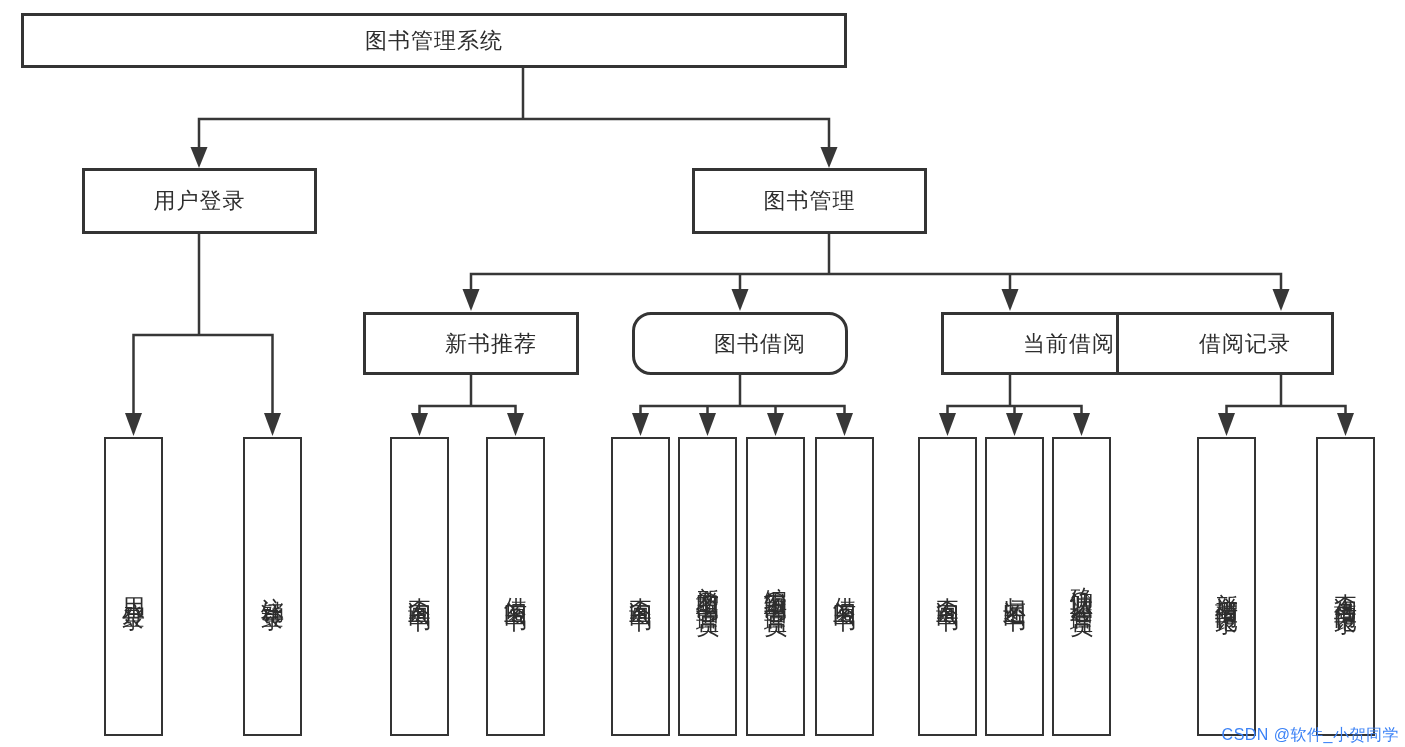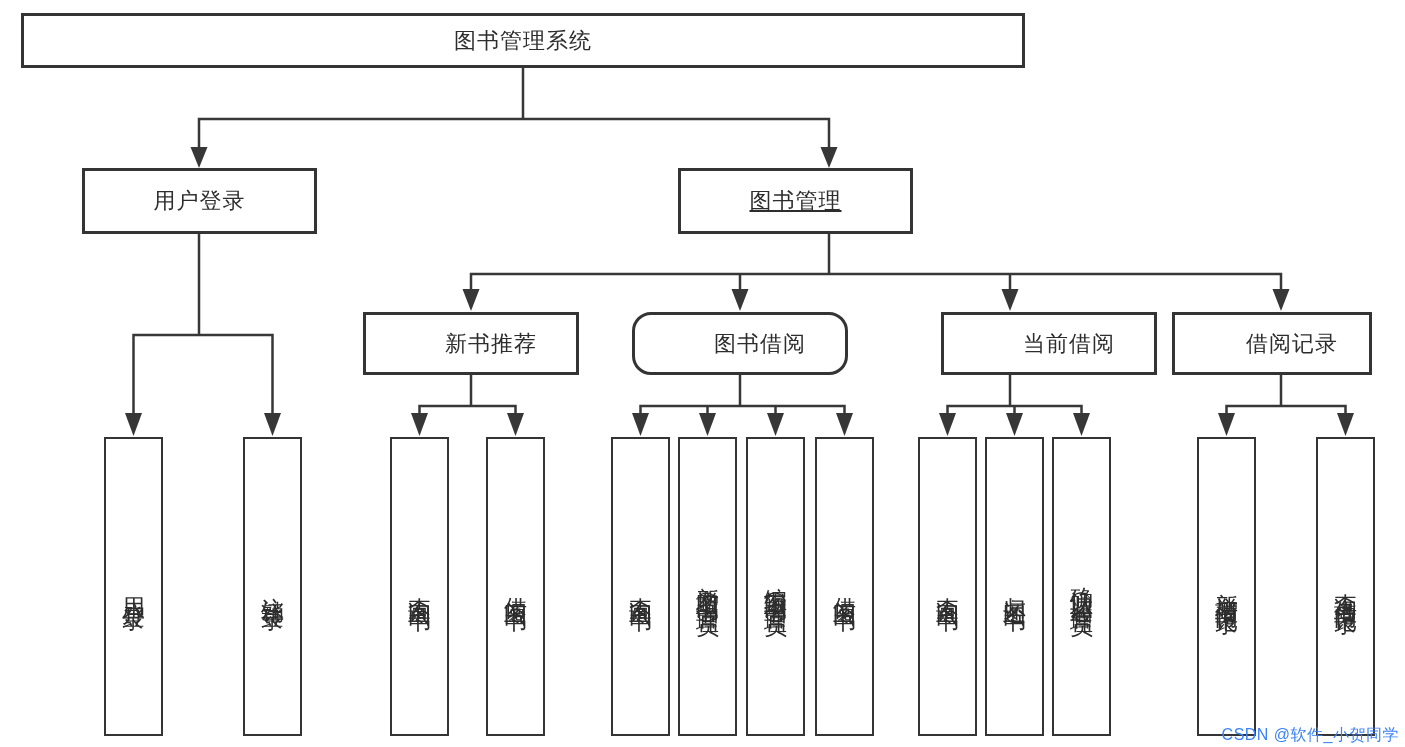--- a/index.html
+++ b/index.html
@@ -25,30 +25,30 @@
   .leaf{
     border-width:2.5px;
     writing-mode:vertical-rl;
     text-orientation:mixed;
     font-size:23px;
     line-height:1;
     letter-spacing:4px;
     white-space:normal;
   }
   
-  .n-root{left:21px;top:13px;width:1004px;height:55px;}
+  .n-root{left:21px;top:13px;width:826px;height:55px;}
   
   .n-ul{left:82px;top:168px;width:235px;height:66px;}
-  .n-bm{left:678px;top:168px;width:235px;height:66px;text-decoration:underline;}
+  .n-bm{left:692px;top:168px;width:235px;height:66px;}
   
   .n-l3{top:312px;width:216px;height:63px;padding-left:40px;}
   .n-nb{left:363px;}
   .n-bb{left:632px;border-radius:19px;}
   .n-cb{left:941px;}
-  .n-br{left:1172px;width:200px;}
+  .n-br{left:1116px;width:218px;}
   
   .leaf{top:437px;width:59px;height:299px;}
   .lf-ul-login{left:104px;}
   .lf-ul-logout{left:243px;}
   .lf-nb-query{left:390px;}
   .lf-nb-borrow{left:486px;}
   .lf-bb-query{left:611px;}
   .lf-bb-add{left:678px;}
   .lf-bb-edit{left:746px;}
   .lf-bb-borrow{left:815px;}

